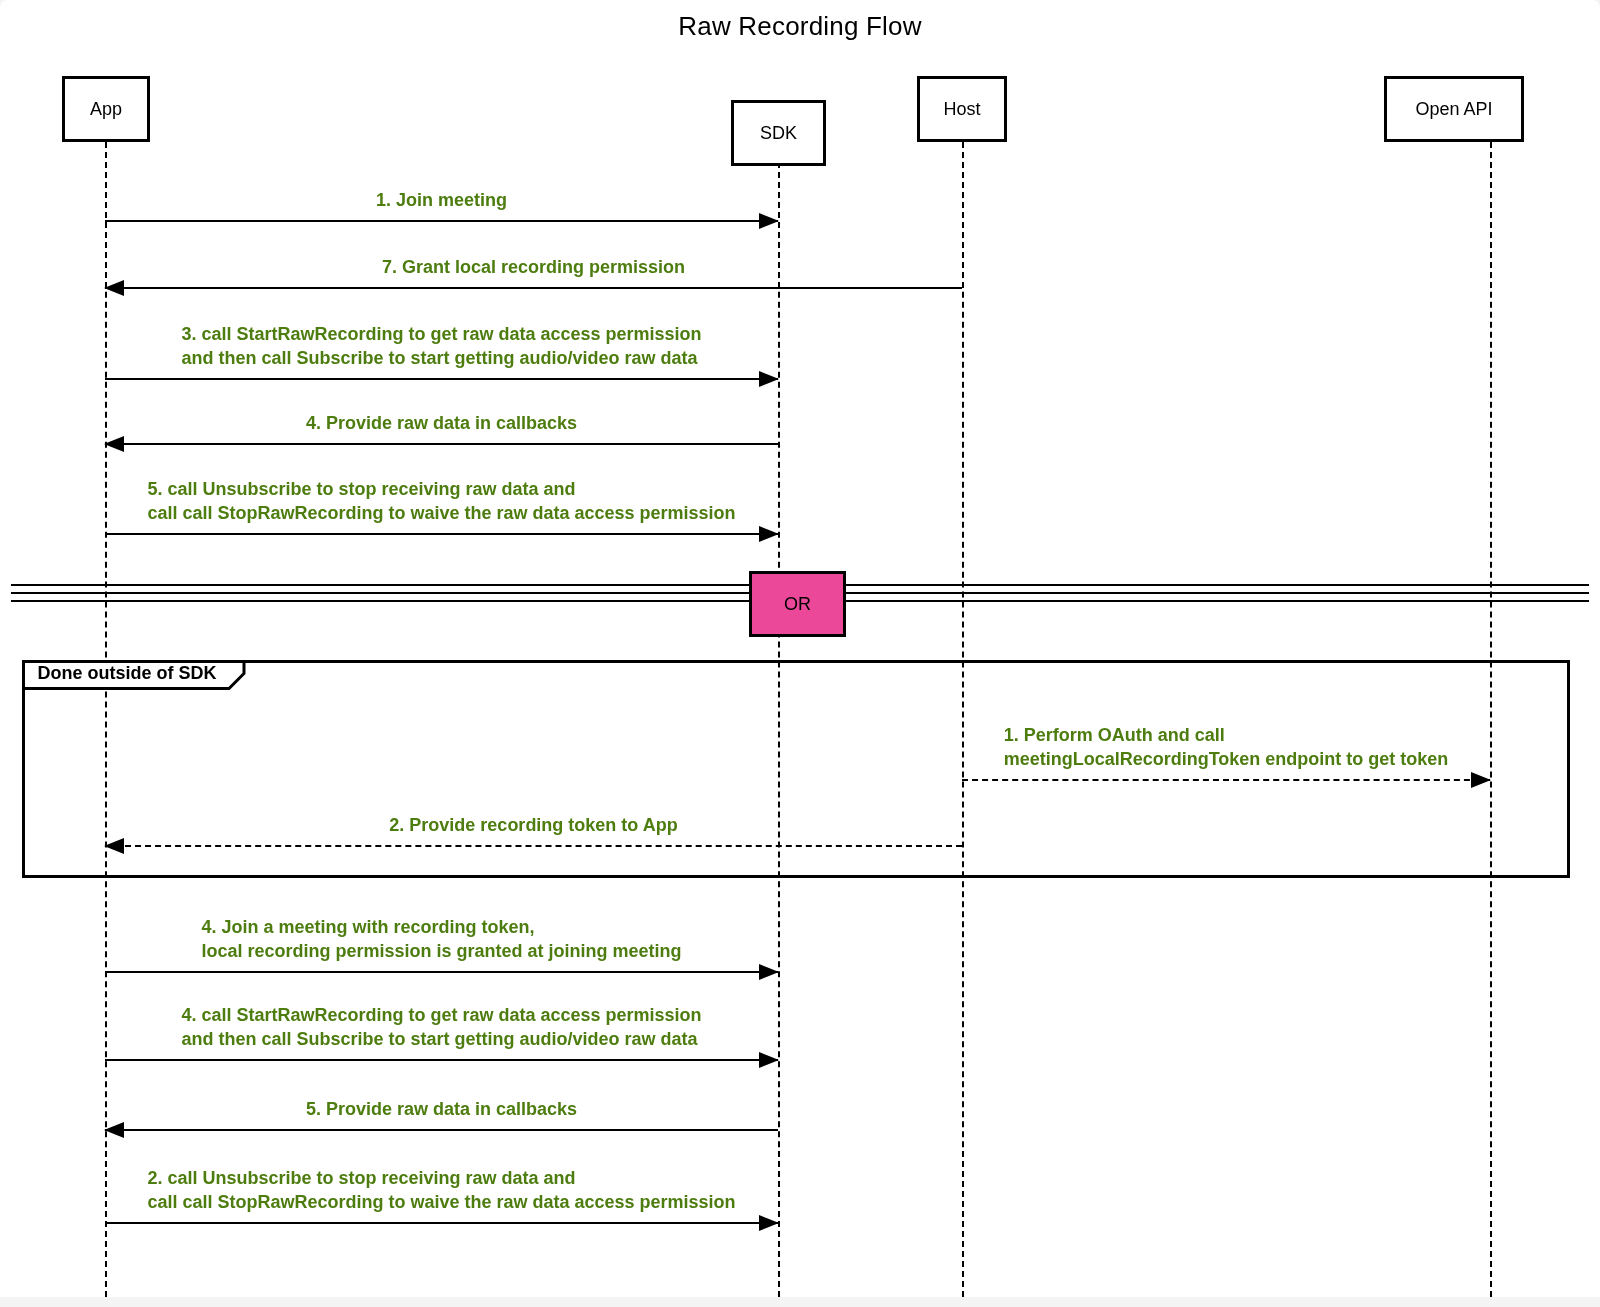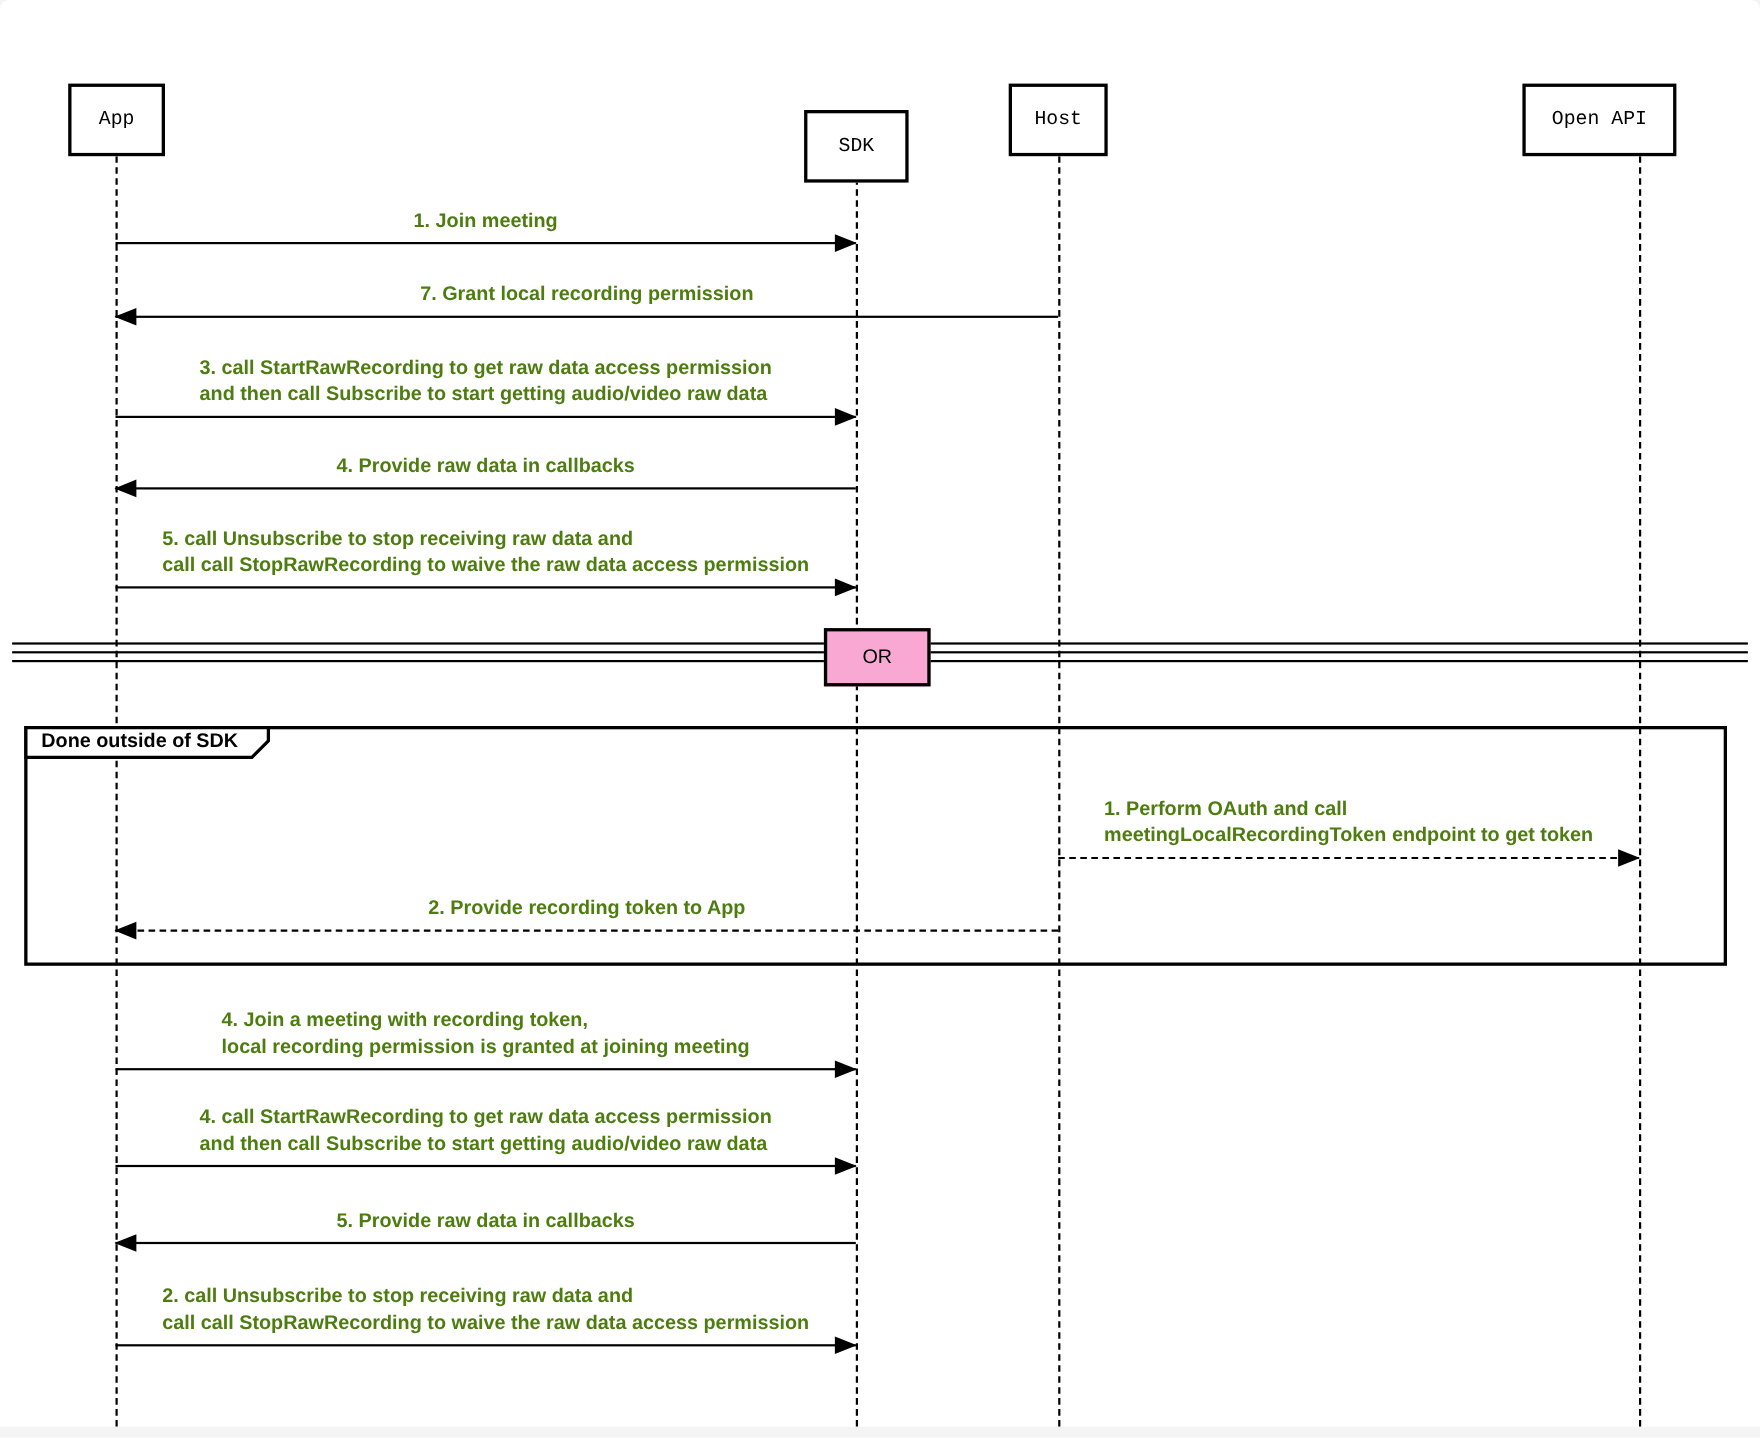--- a/index.html
+++ b/index.html
@@ -7,21 +7,21 @@
     position:relative; width:1600px; height:1307px; background:#ffffff;
     border-radius:8px 8px 0 0; overflow:hidden; color:#000;
   }
   .title {
     position:absolute; left:0; right:0; top:11px; text-align:center;
     font-size:26px; letter-spacing:0.2px; color:#000;
   }
   .actor {
     position:absolute; top:76px; height:66px; box-sizing:border-box;
     border:3px solid #000; background:#fff; display:flex; align-items:center;
-    justify-content:center; font-size:18px; z-index:4;font-family:Liberation Mono, monospace;
+    justify-content:center; font-size:18px; z-index:4;
   }
   .lifeline {
     position:absolute; top:142px; height:1155px; width:0;
     border-left:2px dashed #000; z-index:1;
   }
   .msg { position:absolute; height:0; z-index:3; }
   .msg .line { position:absolute; left:0; right:0; top:0; height:0; border-top:2px solid #000; }
   .msg.dashed .line { border-top-style:dashed; }
   .arrow-r {
     position:absolute; right:-1px; top:-7px; width:0; height:0;
@@ -34,41 +34,42 @@
     border-right:20px solid #000;
   }
   .msg .label {
     position:absolute; bottom:8px; left:50%; transform:translateX(-50%);
     white-space:pre-line; width:max-content; font-size:18px; line-height:24px;
     text-align:left; color:#4d7c0f; background:transparent;font-weight:bold;
   }
   .msg .label.center { text-align:center; }
   .divider-line { position:absolute; left:11px; width:1578px; height:0; border-top:2px solid #000; z-index:2; }
   .or-box {
-    position:absolute; left:749px; top:571px; width:97px; height:53px; box-sizing:border-box;
-    border:3px solid #000; background:#f9a8d4; display:flex; align-items:center;
+    position:absolute; left:749px; top:571px; width:97px; height:66px; box-sizing:border-box;
+    border:3px solid #000; background:#ec4899; display:flex; align-items:center;
     justify-content:center; font-size:18px; z-index:5;
   }
   .frame {
     position:absolute; left:22px; top:660px; width:1548px; height:218px;
     box-sizing:border-box; border:3px solid #000; z-index:2;
   }
   .frame-tab { position:absolute; left:22px; top:660px; width:224px; height:30px; z-index:6; }
   .frame-tab svg { position:absolute; left:0; top:0; display:block; }
   .frame-tab .tab-label {
     position:absolute; left:0; top:0; width:210px; height:26px; display:flex;
     align-items:center; justify-content:center; font-size:18px; font-weight:bold;
   }
   .footer-strip { position:absolute; left:0; top:1297px; width:1600px; height:10px; background:#f4f4f5; z-index:7; }
 </style>
 </head>
 <body>
 
 <div class="canvas">
 
+  <div class="title">Raw Recording Flow</div>
 
   <div class="lifeline" style="left:105px;"></div>
   <div class="lifeline" style="left:778px;"></div>
   <div class="lifeline" style="left:962px;"></div>
   <div class="lifeline" style="left:1490px;"></div>
 
   <div class="actor" style="left:62px; width:88px;">
     <span>App</span>
   </div>
   <div class="actor" style="left:731px; width:95px;margin-top:24px;">

